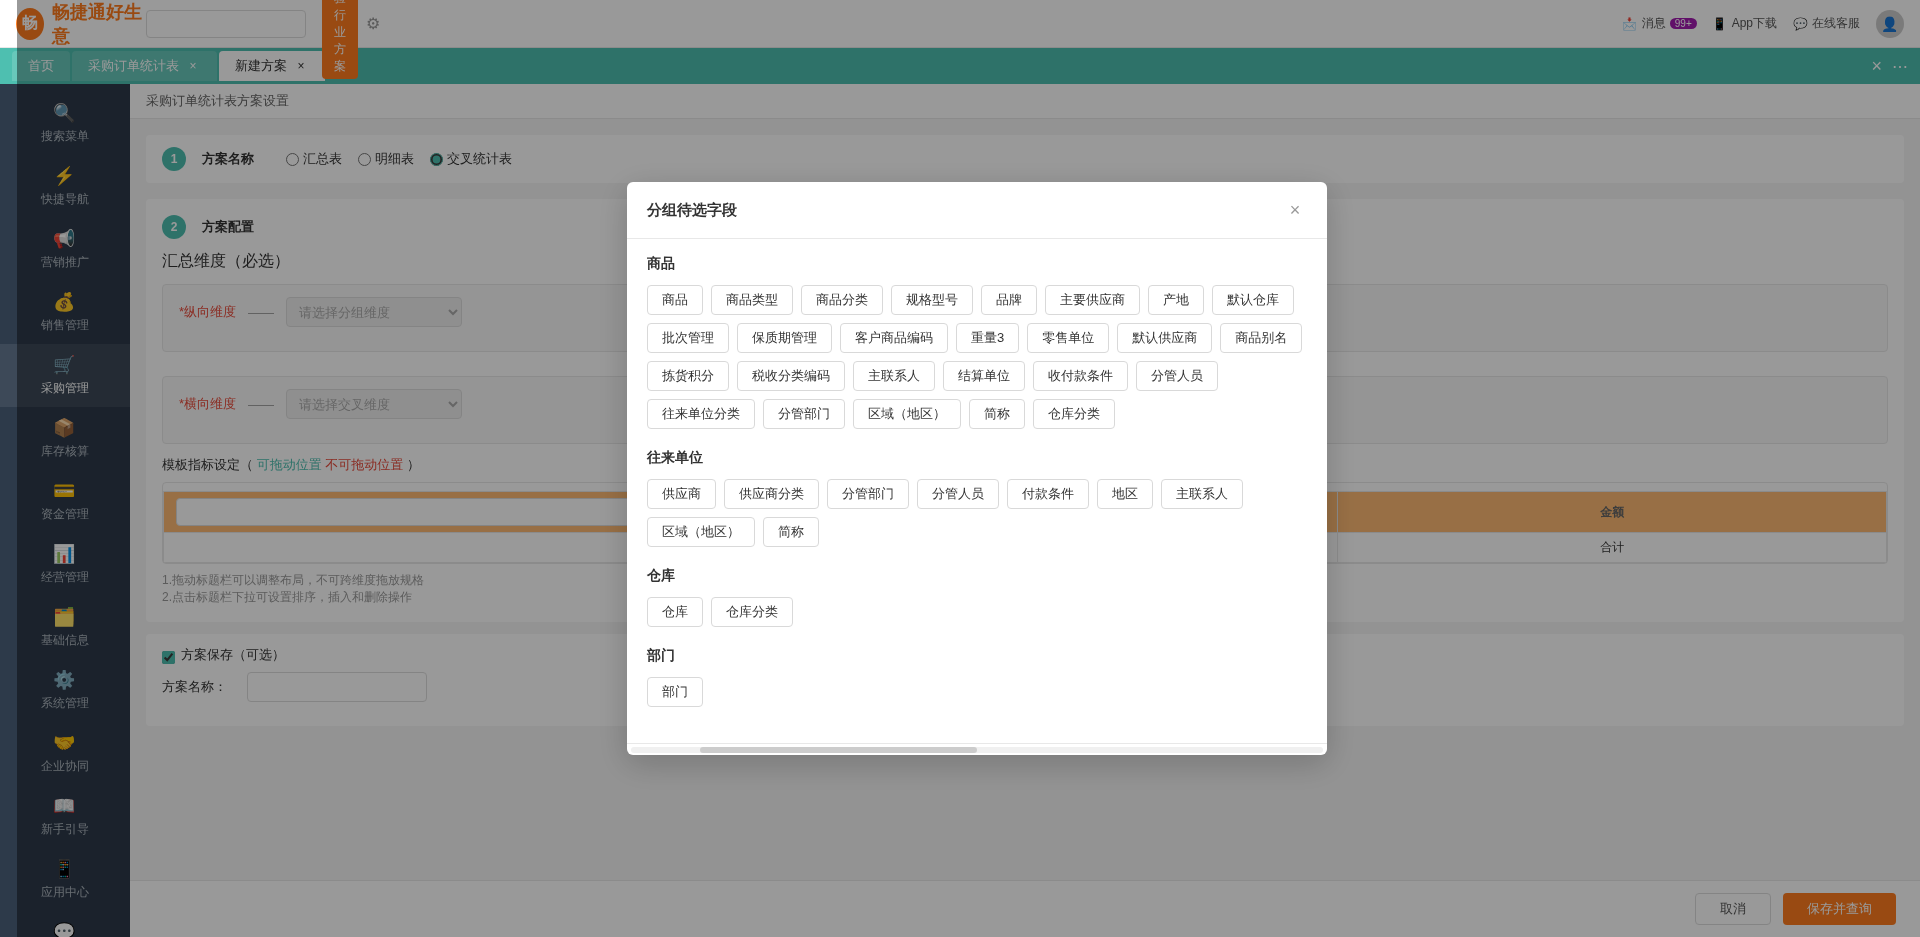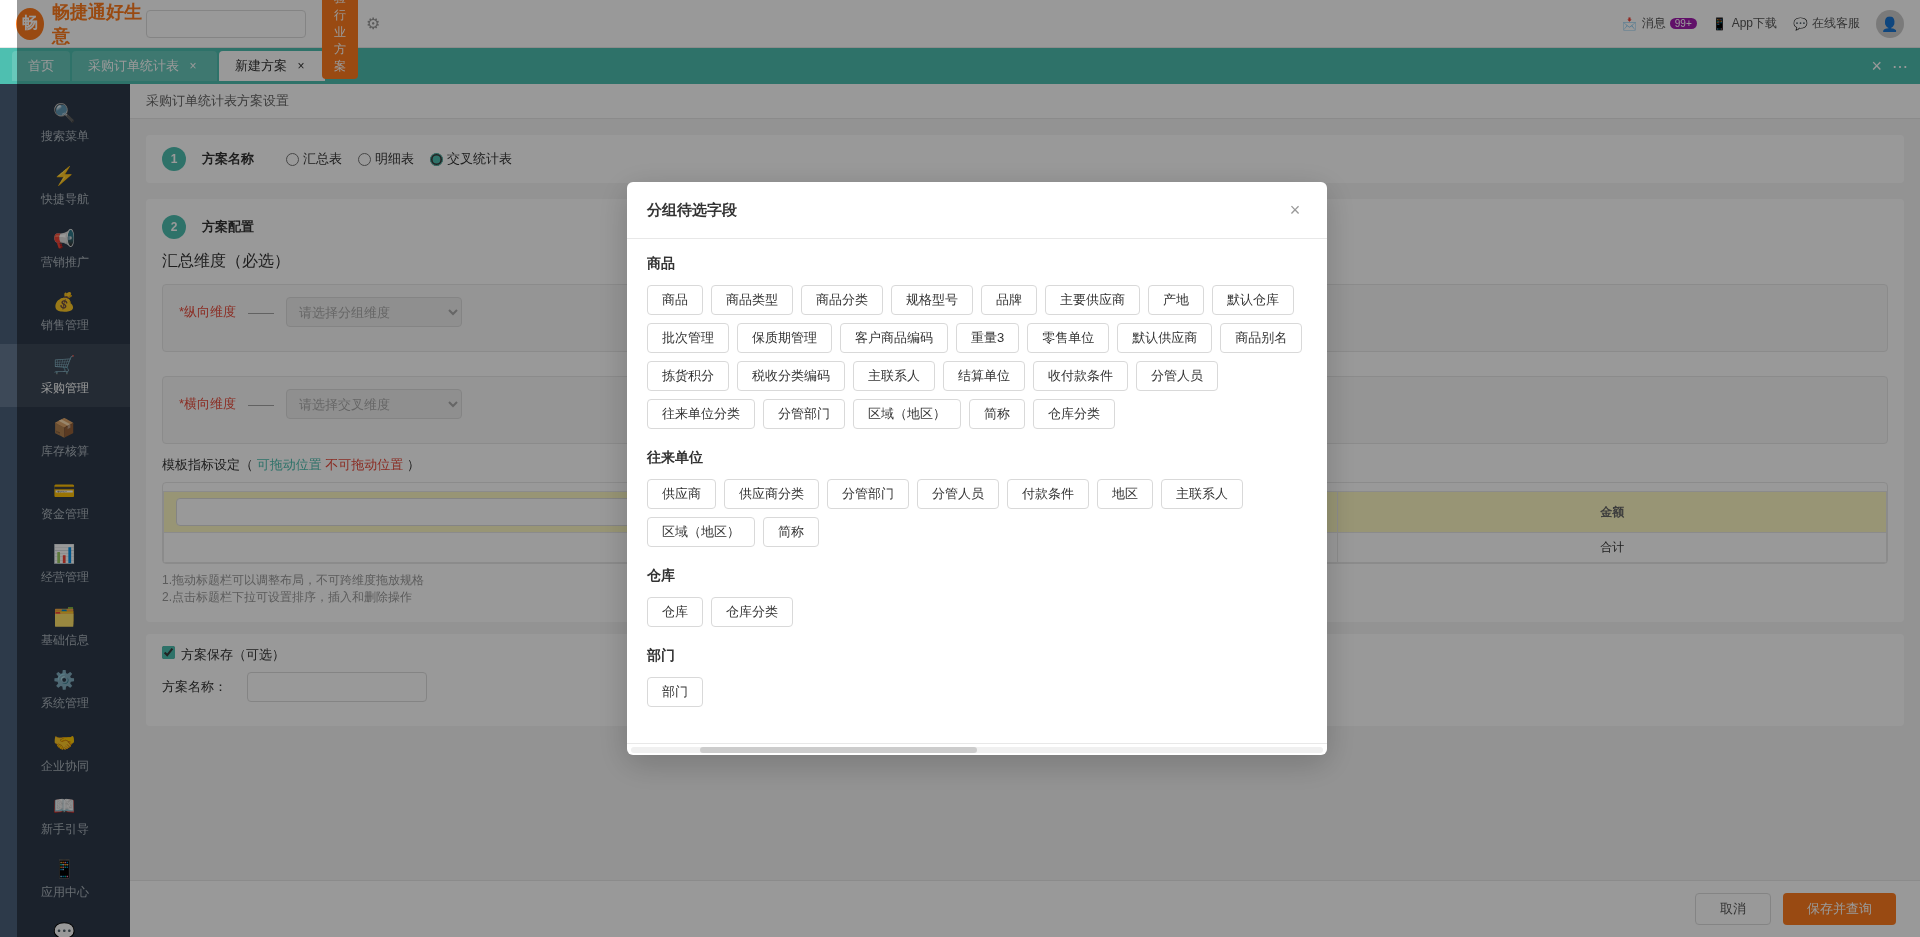--- a/index.html
+++ b/index.html
@@ -74,27 +74,27 @@
 
     
     .modal-hscroll { height: 12px; border-top: 1px solid #e8e8e8; display: flex; align-items: center; padding: 0 4px; flex-shrink: 0; }
     .hscroll-track { flex: 1; height: 6px; background: #f0f0f0; border-radius: 3px; position: relative; }
     .hscroll-thumb { width: 40%; height: 6px; background: #ccc; border-radius: 3px; position: absolute; left: 10%; }
 
     
     .config-card { background: #f9f9f9; border: 1px solid #e8e8e8; border-radius: 4px; padding: 12px 16px; margin-bottom: 12px; }
     
     
-    .checkbox-label { display: flex; align-items: flex-start; gap: 6px; cursor: pointer; font-size: 13px; color: #333; margin-bottom: 8px; }
+    .checkbox-label { display: flex; align-items: flex-end; gap: 6px; cursor: pointer; font-size: 13px; color: #333; margin-bottom: 8px; }
     .checkbox-label input { accent-color: #4ebfb0; }
 
     
     .stat-table { width: 100%; border-collapse: collapse; margin-top: 8px; }
     .stat-table th, .stat-table td { border: 1px solid #e8e8e8; padding: 6px 12px; font-size: 12px; text-align: center; }
-    .stat-table th { background: #fef9c3; color: #666; }
+    .stat-table th { background: #fdba74; color: #666; }
 
     
     .hint-text { font-size: 12px; color: #999; margin-top: 8px; }
 
     
     .plan-save { background: #fff; border-radius: 4px; padding: 12px 16px; margin-bottom: 60px; }
     .plan-name-input { width: 180px; height: 30px; border: 1px solid #ddd; border-radius: 4px; padding: 0 8px; font-size: 13px; margin-left: 8px; }
 
     
     .dropdown-btn { display: flex; align-items: center; gap: 6px; border: 1px solid #ddd; border-radius: 4px; padding: 4px 10px; cursor: pointer; font-size: 13px; background: #fff; }

